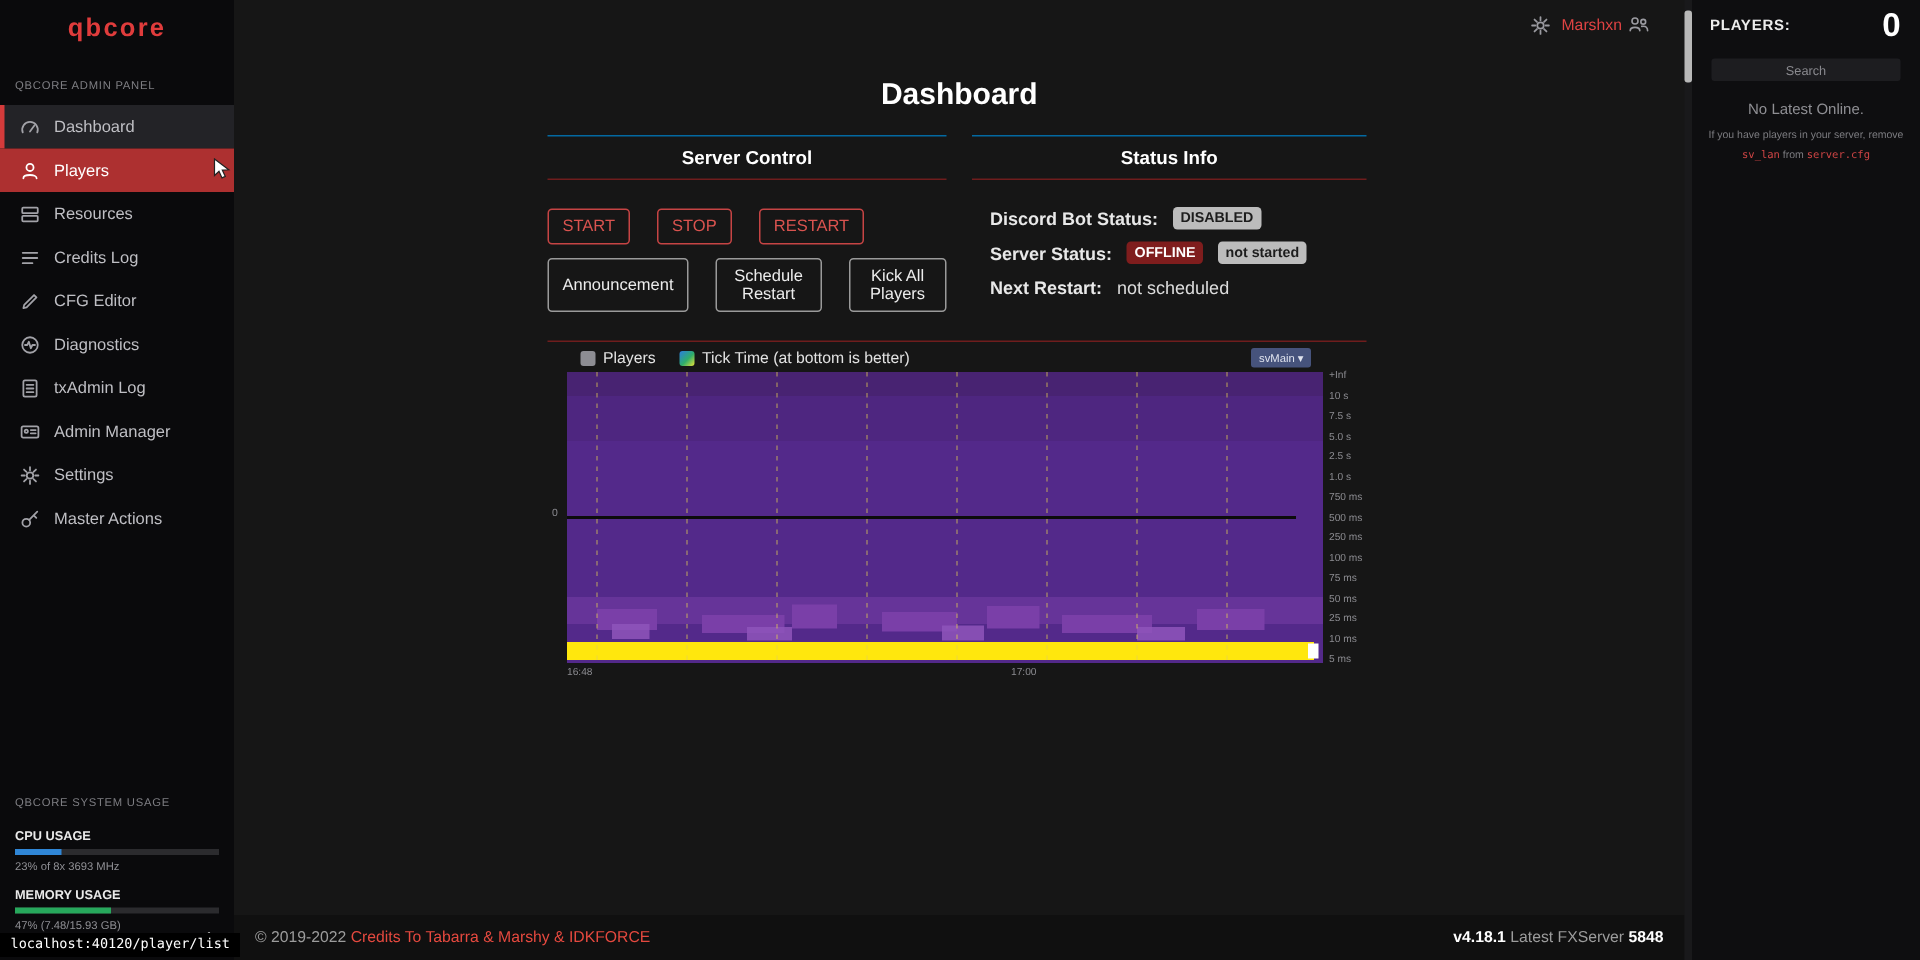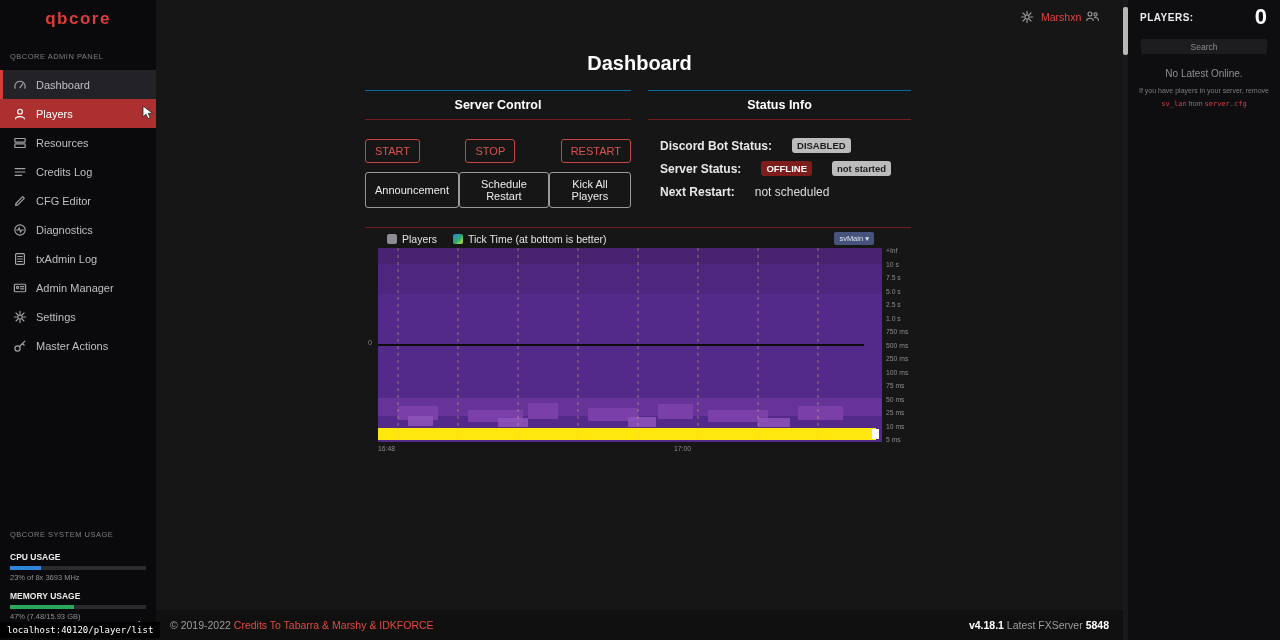--- a/index.html
+++ b/index.html
@@ -37,28 +37,28 @@
   .tb-gear{position:absolute;left:864px;top:10px;cursor:pointer}
   .tb-user{position:absolute;left:885px;top:11px;font-size:10.5px;color:#e04343;cursor:pointer}
   .tb-acct{position:absolute;left:929px;top:9px;cursor:pointer}
   svg.tb{stroke:#9a9aa0;fill:none;stroke-width:1.1;stroke-linecap:round}
   #page-title{position:absolute;top:52px;width:100%;text-align:center;font-size:20px;font-weight:bold;color:#fff}
 
   .panel{position:absolute;top:90px}
   #server-control{left:209px;width:266px}
   #status-info{left:492px;width:263px}
   .panel-title{border-top:1px solid #0369a1;border-bottom:1px solid #6f1d1d;padding:7px 0;text-align:center;font-size:12.5px;font-weight:bold;color:#fff}
-  .btn-row{display:flex;justify-content:space-between;gap:0}
+  .btn-row{display:flex;justify-content:flex-start;gap:18px}
   .btn-row.primary{margin-top:19px}
   .btn-row.secondary{margin-top:9px}
   .btn{font-family:inherit;font-size:11px;padding:5px 9px;background:transparent;border-radius:3px;cursor:pointer}
   .btn.danger{border:1px solid #c64444;color:#d9534f}
   .btn.light{border:1px solid #9a9a9a;color:#ececec}
   #status-info .rows{padding-top:14px;padding-left:12px}
-  .si-row{height:23px;display:flex;align-items:center;gap:20px;font-size:12px;color:#e8e8e8}
+  .si-row{height:23px;display:flex;align-items:center;gap:10px;font-size:12px;color:#e8e8e8}
   .si-label{font-weight:bold}
   .badge{font-size:9.5px;font-weight:bold;padding:2px 5px;border-radius:3px}
   .badge.gray{background:#bcbcbc;color:#1d1d1d}
   .badge.red{background:#7f1d1d;color:#fff}
   .si-value{color:#dcdcdc}
 
   
   #chart-panel{position:absolute;left:209px;top:227px;width:546px;height:230px}
   .chart-header{position:relative;border-top:1px solid #6f1d1d;height:22px;display:flex;align-items:center;padding-left:22px;gap:16px}
   .legend-item{display:flex;align-items:center;gap:5px;font-size:10.5px;color:#e2e2e2}

